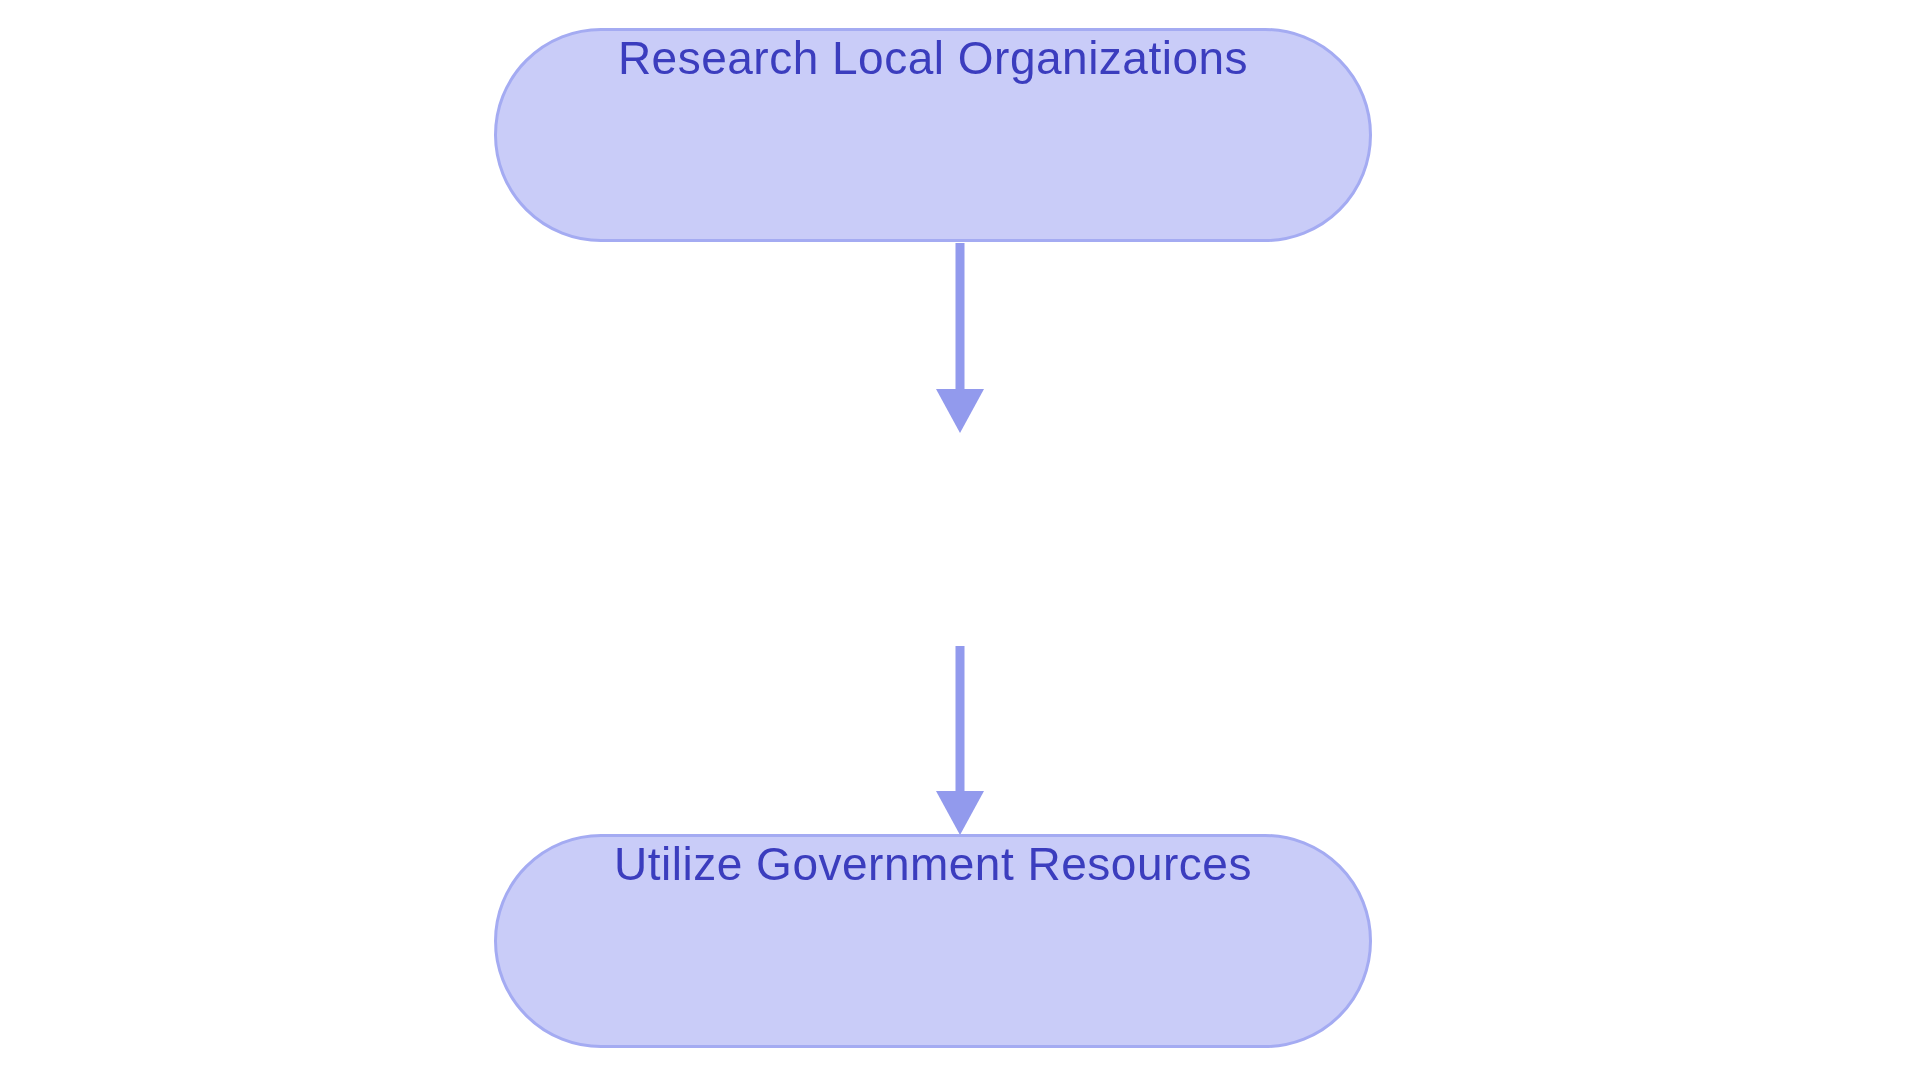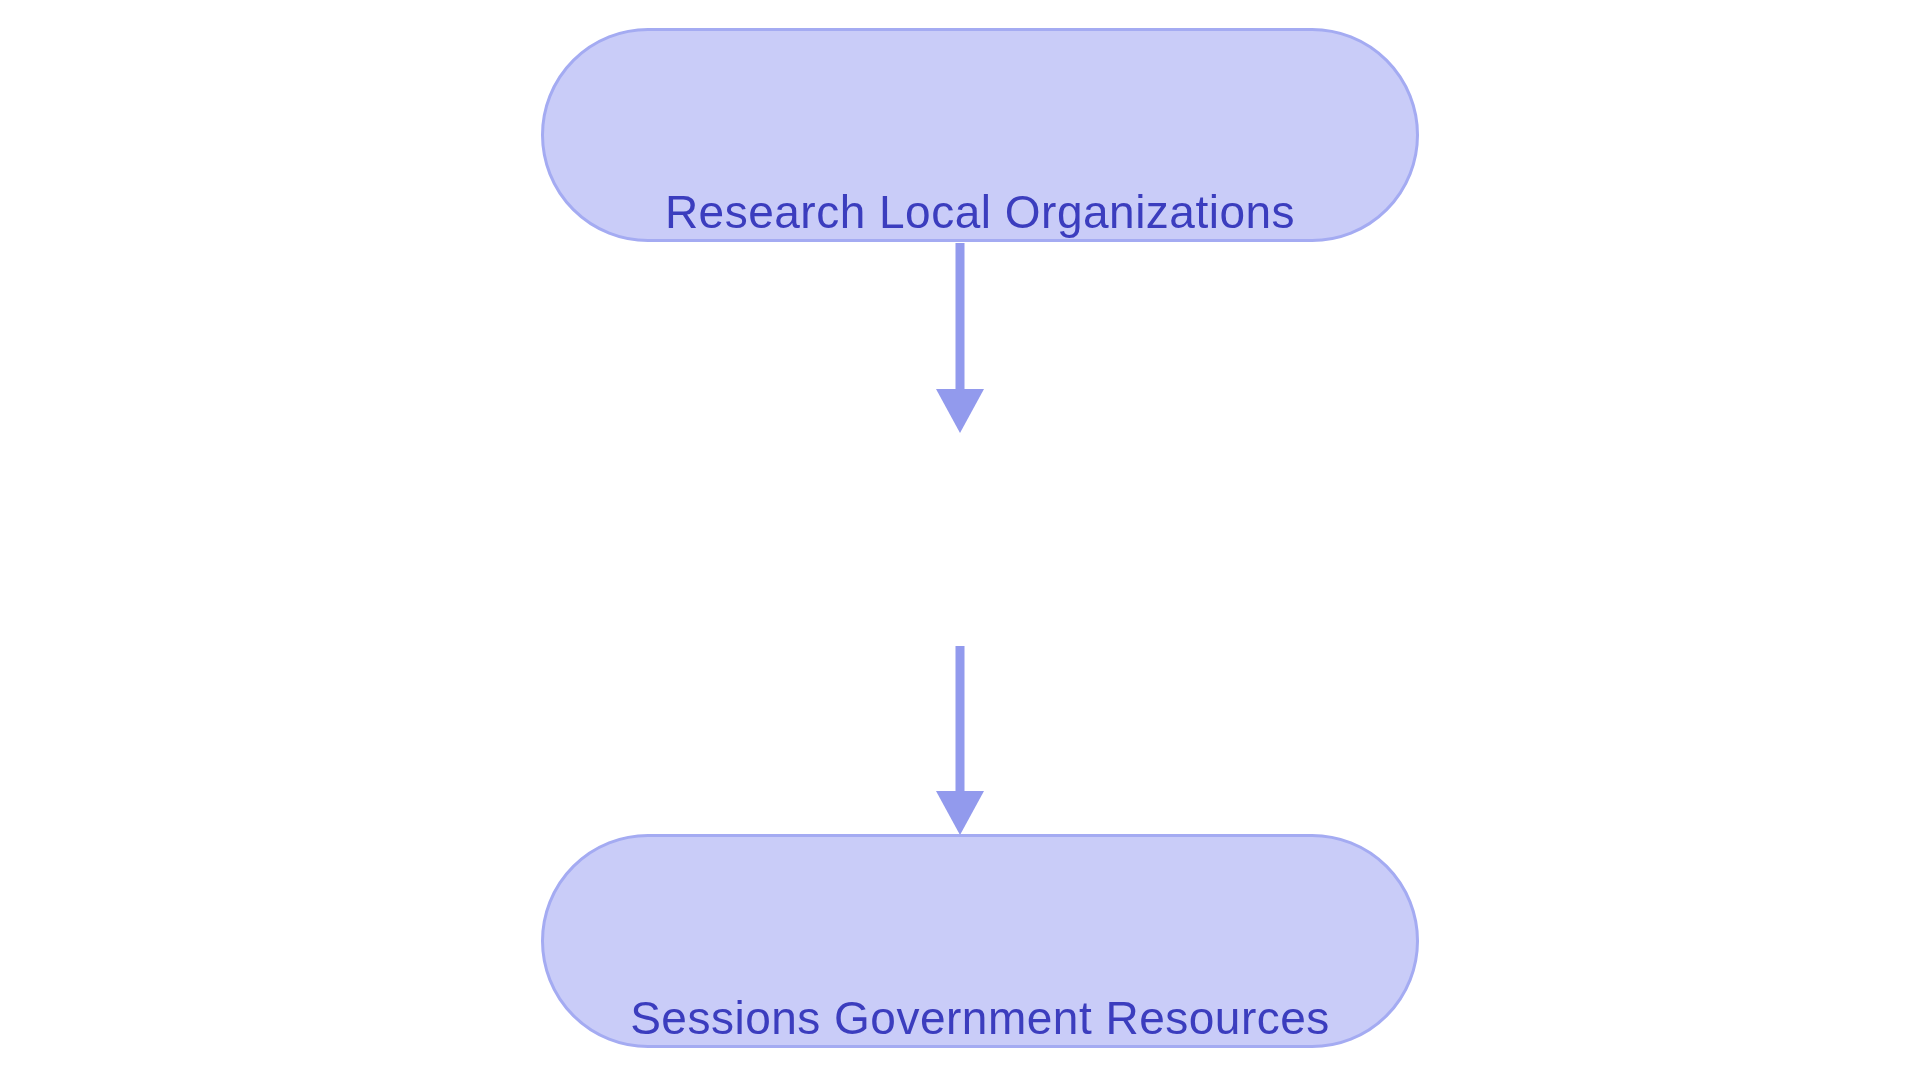--- a/index.html
+++ b/index.html
@@ -18,28 +18,28 @@
     overflow: hidden;
   }
   .canvas {
     position: relative;
     width: 1920px;
     height: 1083px;
     background: var(--background);
   }
   .node {
     position: absolute;
-    left: 541px;
+    left: 494px;
     width: 878px;
     height: 214px;
     background: var(--node-fill);
     border: 3px solid var(--node-border);
     border-radius: 107px;
     display: flex;
-    align-items: flex-end;
+    align-items: flex-start;
     justify-content: center;
   }
   .node-label {
     color: var(--node-text);
     font-size: 46px;
     font-weight: 400;
     letter-spacing: 0.5px;
     white-space: nowrap;
   }
   .node-1 { top: 28px; }
@@ -70,16 +70,16 @@
     <polygon points="8,146 56,146 32,190"></polygon>
   </svg>
 
 
   <svg class="arrow arrow-2" viewBox="0 0 64 189" aria-hidden="true">
     <line x1="32" y1="0" x2="32" y2="149"></line>
     <polygon points="8,145 56,145 32,189"></polygon>
   </svg>
 
   <div class="node node-3">
-    <span class="node-label">Sessions Government Resources</span>
+    <span class="node-label">Utilize Government Resources</span>
   </div>
 
 </div>
 
 </body></html>

